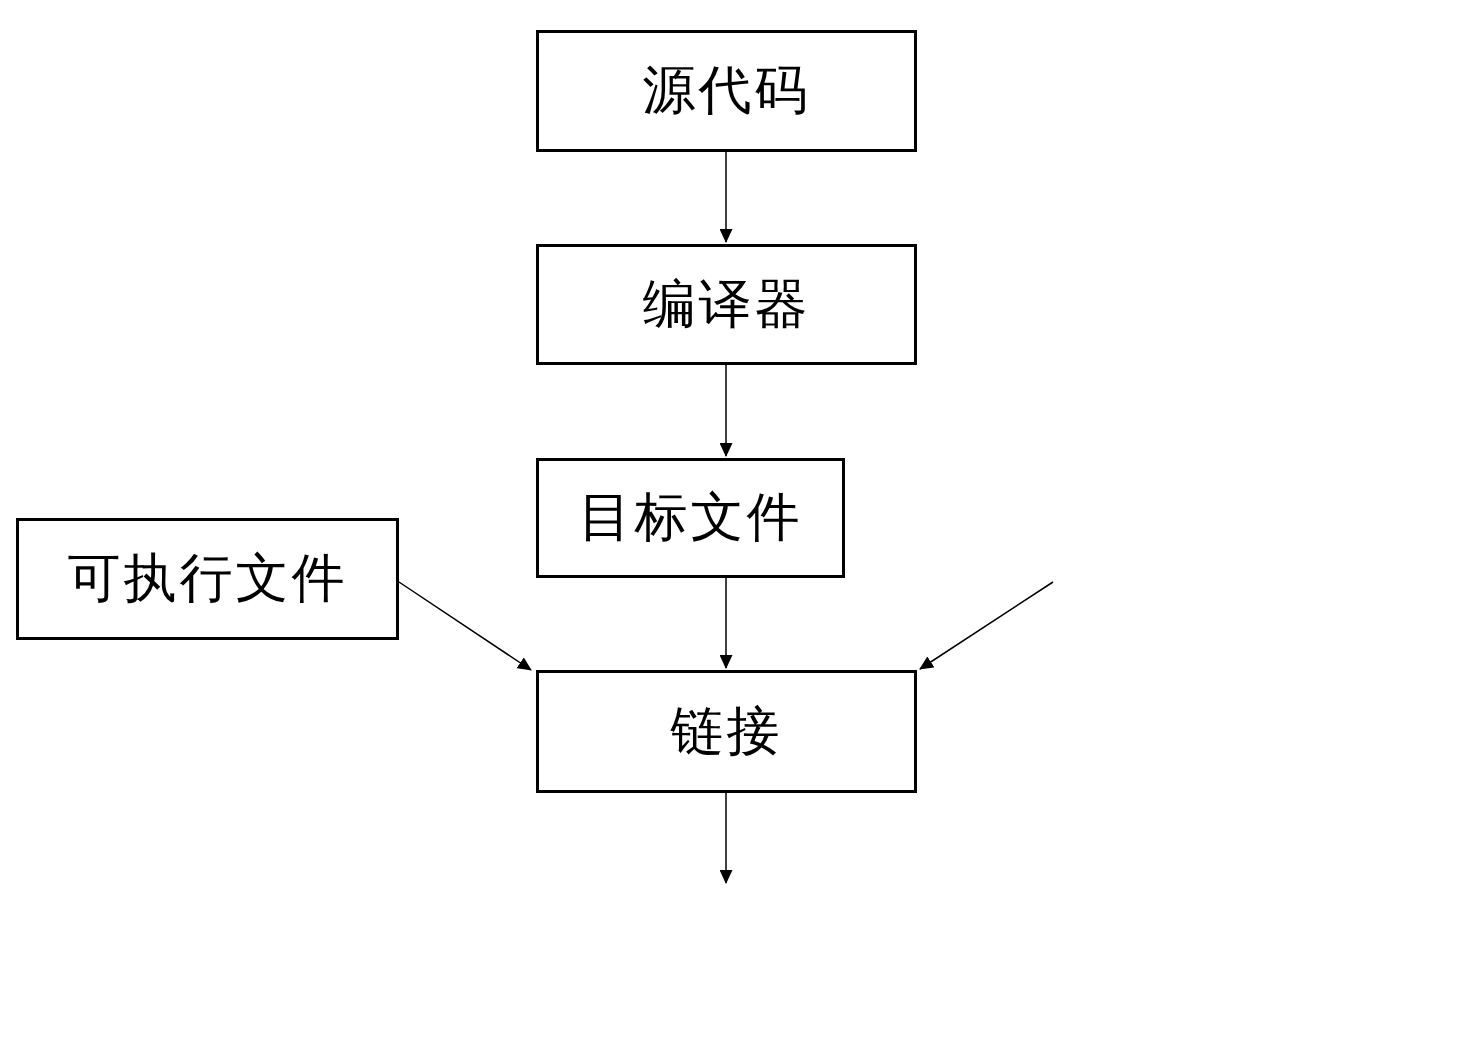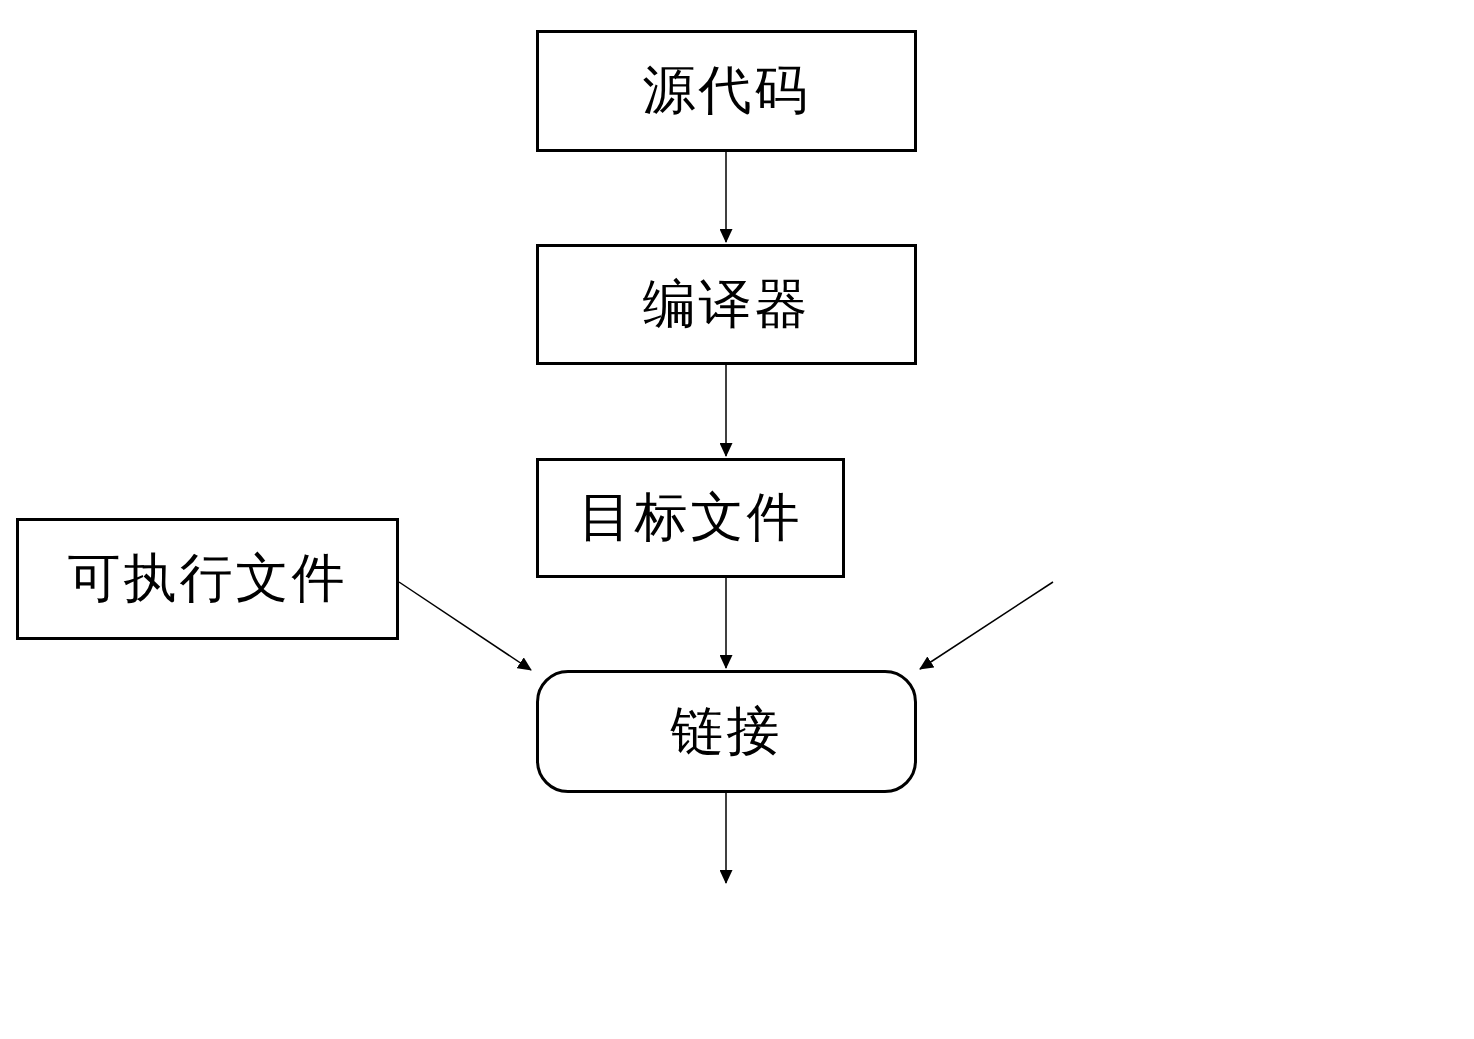--- a/index.html
+++ b/index.html
@@ -71,18 +71,18 @@
 
   <div class="node" style="left:536px; top:458px; width:309px; height:120px;justify-content:center;">
     <span>目标文件</span>
   </div>
 
   <div class="node" style="left:16px;  top:518px; width:383px; height:122px;">
     <span>可执行文件</span>
   </div>
 
 
-  <div class="node" style="left:536px; top:670px; width:381px; height:123px;border-radius:32px;">
+  <div class="node" style="left:536px; top:670px; width:381px; height:123px;">
     <span>链接</span>
   </div>
 
 
 </div>
 
 </body></html>

